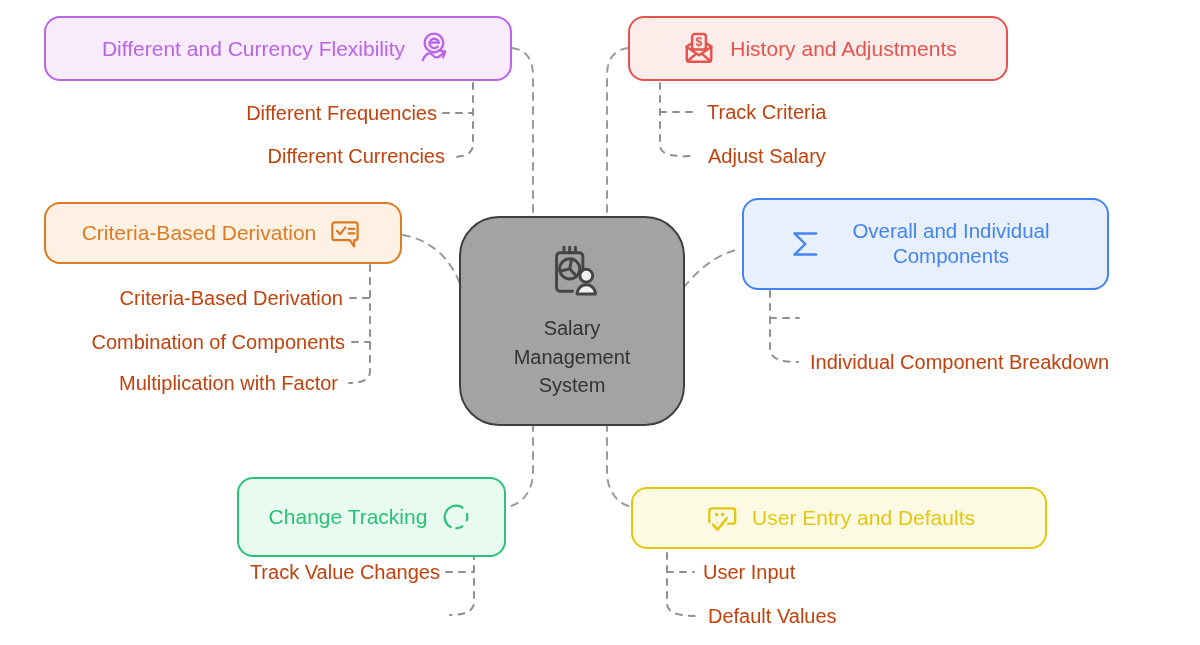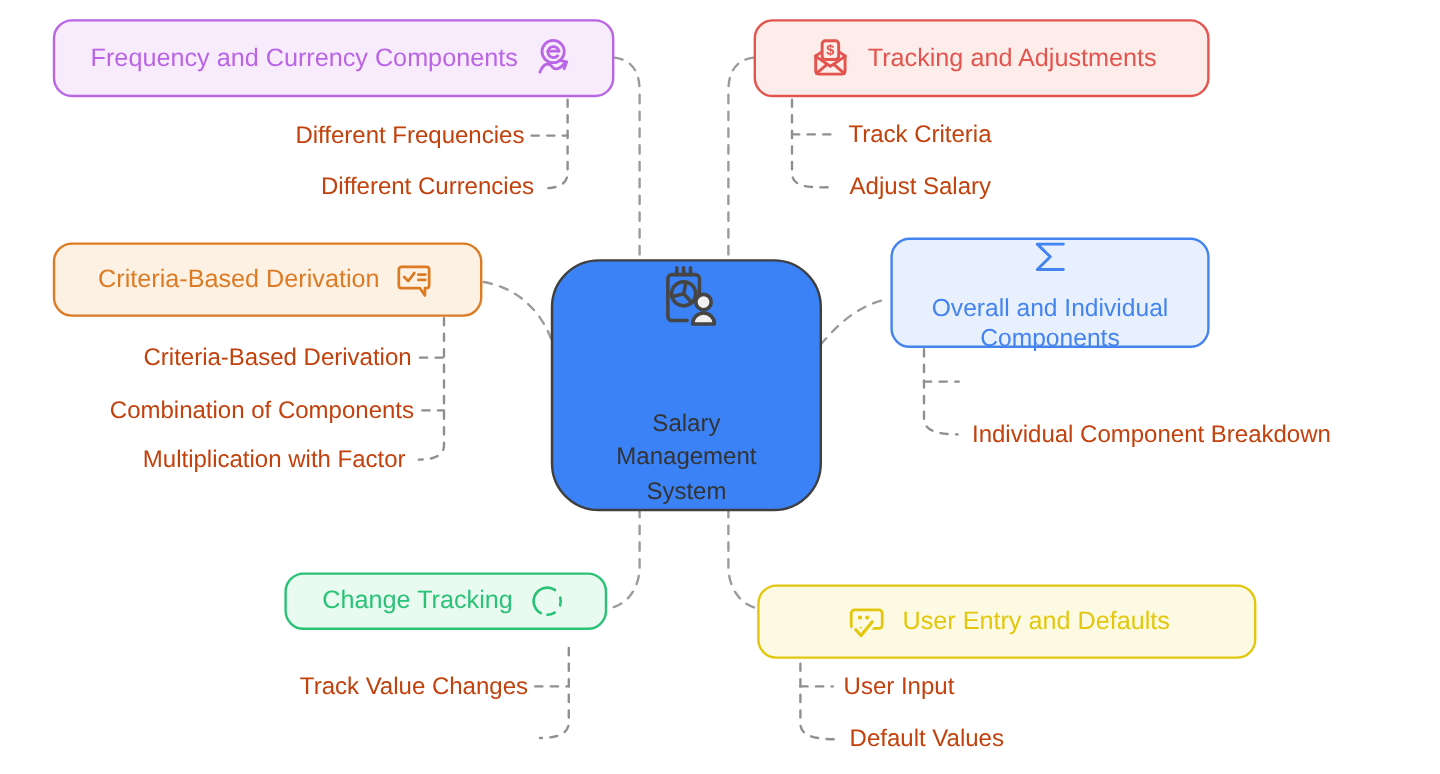--- a/index.html
+++ b/index.html
@@ -10,33 +10,33 @@
   .connector-layer path.spine,.connector-layer path.stub{stroke:#8f8f8f;stroke-dasharray:6 7;}
   .node{position:absolute;z-index:2;box-sizing:border-box;display:flex;align-items:center;justify-content:center;
         gap:11px;border-radius:16px;border:2.5px solid var(--c);background:var(--bg);color:var(--c);
         font-size:21px;font-weight:500;line-height:1.2;text-align:center;padding:4px 14px;}
   .node .icon{display:flex;align-items:center;justify-content:center;flex:0 0 auto;}
   .node .icon svg{display:block;stroke:currentColor;fill:none;stroke-width:2.2;stroke-linecap:round;stroke-linejoin:round;}
   .node .icon svg .fillglyph{fill:currentColor;stroke:none;}
   .node .icon svg .casing{stroke:var(--bg);stroke-width:7;}
   .node .icon svg .bgfill{fill:var(--bg);}
   .center-node{position:absolute;z-index:2;box-sizing:border-box;left:459px;top:216px;width:226px;height:210px;
-        border:2.5px solid #3f3f3f;border-radius:40px;background:#3b82f6;display:flex;flex-direction:column;
-        align-items:center;justify-content:space-between;gap:8px;color:#333;}
+        border:2.5px solid #3f3f3f;border-radius:40px;background:#a3a3a3;display:flex;flex-direction:column;
+        align-items:center;justify-content:center;gap:8px;color:#333;}
   .center-node .icon svg{display:block;stroke:#454545;fill:none;stroke-width:2.6;stroke-linecap:round;stroke-linejoin:round;}
   .center-node .icon svg .bgfill{fill:#f1f1f1;}
   .center-label{font-size:20px;font-weight:500;line-height:1.42;text-align:center;}
   .child{position:absolute;z-index:2;font-size:20px;color:#c2410c;white-space:nowrap;line-height:28px;}
   
   .b-frequency{left:44px;top:16px;width:468px;height:65px;}
   .b-tracking{left:628px;top:16px;width:380px;height:65px;}
   .b-criteria{left:44px;top:202px;width:358px;height:62px;}
-  .b-overall{left:742px;top:198px;width:266px;height:92px;font-size:20.5px;flex-direction:column;}
+  .b-overall{left:742px;top:198px;width:367px;height:92px;font-size:20.5px;}
   .b-overall .nlabel{max-width:230px;}
-  .b-change{left:237px;top:477px;width:269px;height:48px;}
+  .b-change{left:237px;top:477px;width:269px;height:80px;}
   .b-user{left:631px;top:487px;width:416px;height:62px;}
 </style>
 </head>
 <body>
 
 <div class="stage">
 
   <svg class="connector-layer" viewBox="0 0 1200 645" aria-hidden="true">
 
     <path d="M512,48 C527,50 533,60 533,76 L533,218"></path>
@@ -55,21 +55,21 @@
     <path class="stub" d="M352,342 L370,342"></path>
     <path class="spine" d="M770,291 L770,349 C770,357 777,362 798,362"></path>
     <path class="stub" d="M770,318 L799,318"></path>
     <path class="spine" d="M474,540 L474,602 C474,610 467,615 450,615"></path>
     <path class="stub" d="M446,572 L474,572"></path>
     <path class="spine" d="M667,540 L667,603 C667,611 674,616 696,616"></path>
     <path class="stub" d="M667,572 L694,572"></path>
   </svg>
 
   <div class="node b-frequency" style="--c: #ba64e6; --bg: #f7ebfc;">
-    <span class="nlabel">Frequency and Currency Components</span>
+    <span class="nlabel">Different and Currency Flexibility</span>
     <span class="icon">
       <svg width="38" height="38" viewBox="0 0 36 36">
         <circle cx="17" cy="12.3" r="8.8"></circle>
         <path d="M21.6,12 a4.4,4.4 0 1 0 -1,3.6"></path>
         <line x1="12.8" y1="12" x2="21.6" y2="12"></line>
         <path d="M6.5,28.5 C9.5,21.5 13.5,20.5 16.5,24.5 C18.5,27 22,26.5 27,20.7"></path>
         <path d="M22,19.2 L27.7,20.4 L25.7,25.9"></path>
       </svg>
     </span>
   </div>
@@ -80,21 +80,21 @@
     <span class="icon">
       <svg width="40" height="40" viewBox="0 0 36 36">
         <path d="M7,15.8 L11.8,12.6 M29,15.8 L24.2,12.6"></path>
         <path d="M7,15.8 V27.2 a2.3,2.3 0 0 0 2.3,2.3 H26.7 a2.3,2.3 0 0 0 2.3,-2.3 V15.8"></path>
         <path d="M7,16.2 L18,23.6 L29,16.2"></path>
         <path d="M7.6,29 L14.8,22.8 M28.4,29 L21.2,22.8"></path>
         <rect class="bgfill" x="11.8" y="4.5" width="12.4" height="14" rx="2.4"></rect>
         <text class="fillglyph" x="18" y="15.2" font-size="11" font-weight="700" text-anchor="middle" font-family="Liberation Sans, sans-serif">$</text>
       </svg>
     </span>
-    <span class="nlabel">Tracking and Adjustments</span>
+    <span class="nlabel">History and Adjustments</span>
   </div>
   <div class="child" style="left:708px;top:142px">Adjust Salary</div>
   <div class="child" style="left:707px;top:98px">Track Criteria</div>
 
   <div class="node b-criteria" style="--c: #dd7b24; --bg: #fcf1e3;">
     <span class="nlabel">Criteria-Based Derivation</span>
     <span class="icon">
       <svg width="37" height="37" viewBox="0 0 36 36">
         <path d="M29.8,22.2 A2.2,2.2 0 0 1 27.6,24.4 H26.4 L26.4,30.4 L22.2,24.4 H7.4 A2.2,2.2 0 0 1 5.2,22.2 V9.4 A2.2,2.2 0 0 1 7.4,7.2 H27.6 A2.2,2.2 0 0 1 29.8,9.4 Z"></path>
         <path d="M9.6,15.4 l3.2,3.3 5,-6.6"></path>

